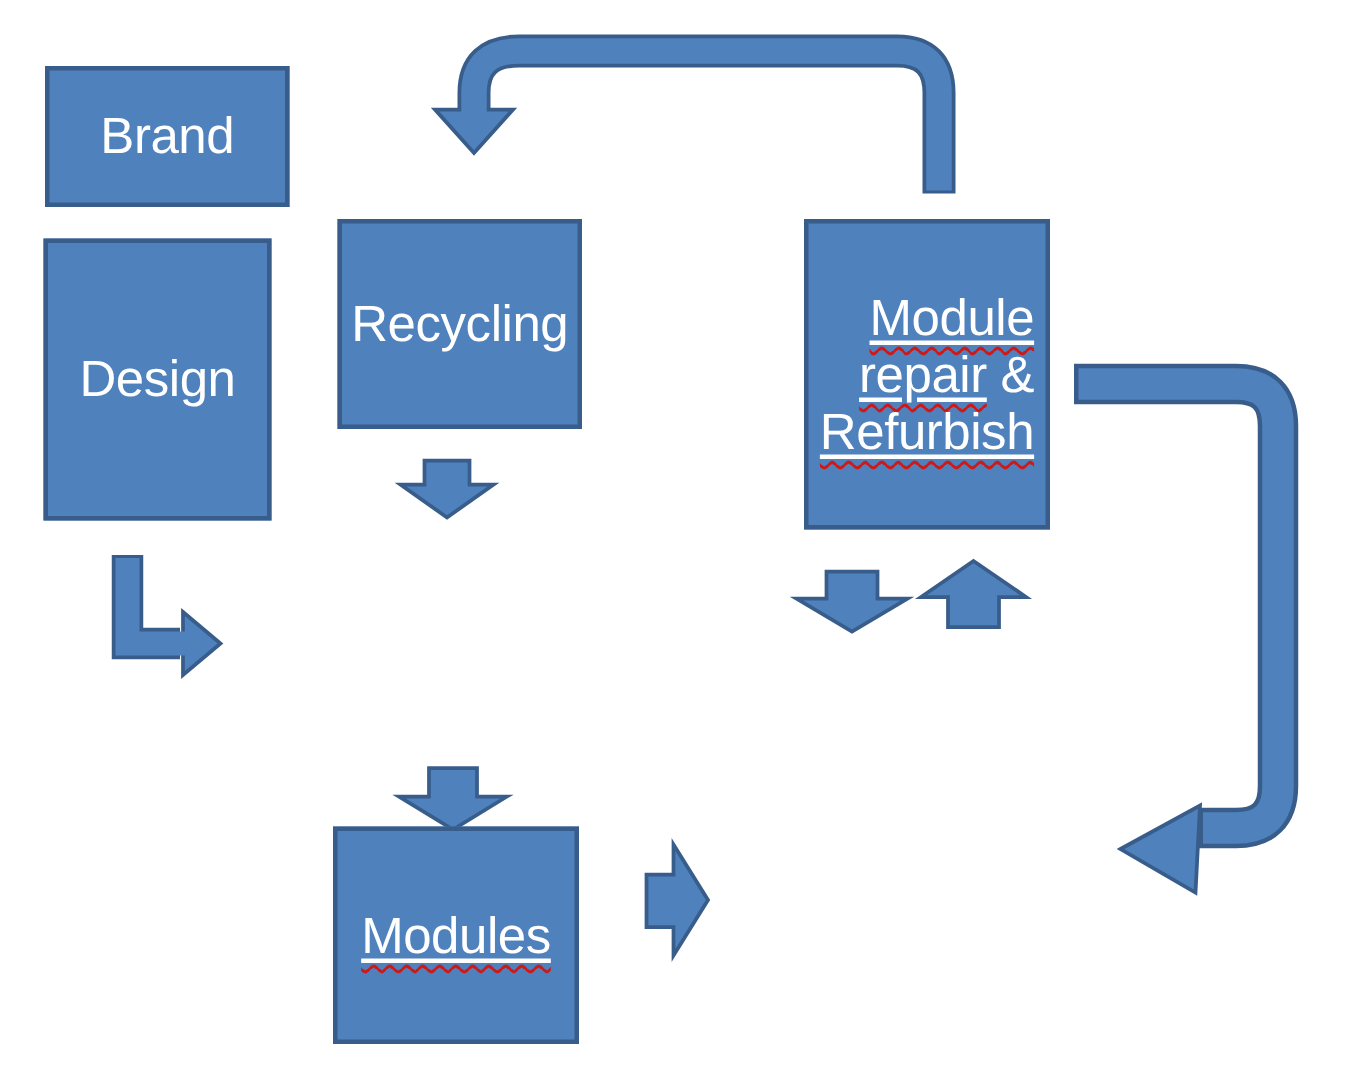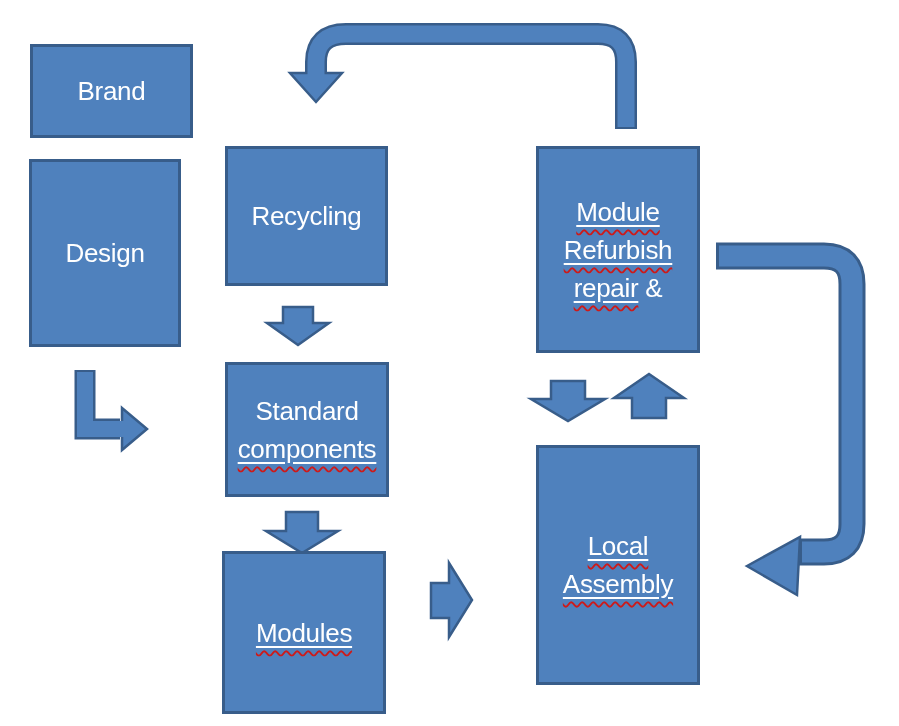--- a/index.html
+++ b/index.html
@@ -20,23 +20,24 @@
   .blk{fill:var(--fill);stroke:var(--border);stroke-width:2.5;stroke-linejoin:miter;}
   .box{
     position:absolute;
     background:var(--fill);
     border:3px solid var(--border);
     display:flex;align-items:center;justify-content:center;
     text-align:center;
   }
   .label{
     color:var(--text);
-    font-size:26px;
+    font-size:34px;
     line-height:38px;
     letter-spacing:-0.3px;
+    text-align:right;
   }
   .line{display:block;}
   .sq{
     text-decoration-line:underline;
     text-decoration-style:wavy;
     text-decoration-color:var(--squiggle);
     text-decoration-thickness:1.5px;
     text-underline-offset:8px;
   }
   .u{
@@ -105,41 +106,29 @@
       <span class="line">Design</span>
     </div>
   </div>
 
   <div class="box" style="left:225px;top:146px;width:163px;height:140px">
     <div class="label">
       <span class="line">Recycling</span>
     </div>
   </div>
 
-  <div class="box" style="left:225px;top:362px;width:164px;height:135px">
-    <div class="label">
-      <span class="line">Standard</span>
-      <span class="line"><span class="sq"><span class="u">components</span></span></span>
-    </div>
-  </div>
 
-  <div class="box" style="left:222px;top:551px;width:164px;height:163px">
+  <div class="box" style="left:222px;top:551px;width:164px;height:145px">
     <div class="label">
       <span class="line"><span class="sq"><span class="u">Modules</span></span></span>
     </div>
   </div>
 
   <div class="box" style="left:536px;top:146px;width:164px;height:207px">
     <div class="label">
       <span class="line"><span class="sq"><span class="u">Module</span></span></span>
+      <span class="line"><span class="sq"><span class="u">repair</span></span> <span>&amp;</span></span>
       <span class="line"><span class="sq"><span class="u">Refurbish</span></span></span>
-      <span class="line"><span class="sq"><span class="u">repair</span></span> <span>&amp;</span></span>
     </div>
   </div>
 
-  <div class="box" style="left:536px;top:445px;width:164px;height:240px">
-    <div class="label">
-      <span class="line"><span class="sq"><span class="u">Local</span></span></span>
-      <span class="line"><span class="sq"><span class="u">Assembly</span></span></span>
-    </div>
-  </div>
 
 </div>
 
 </body></html>

